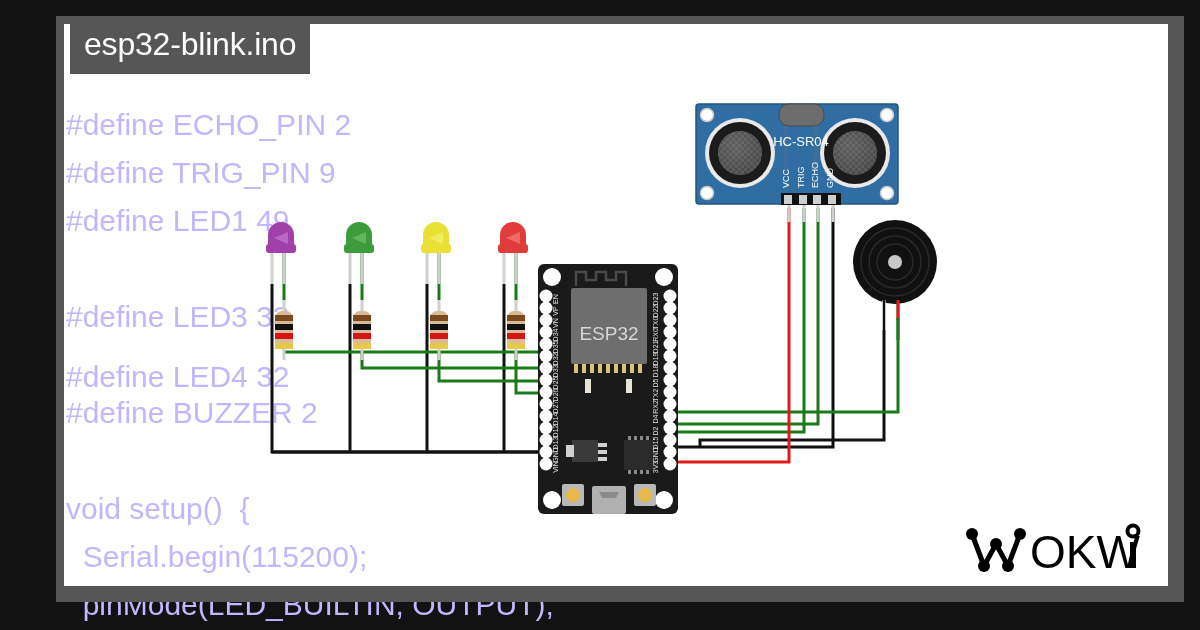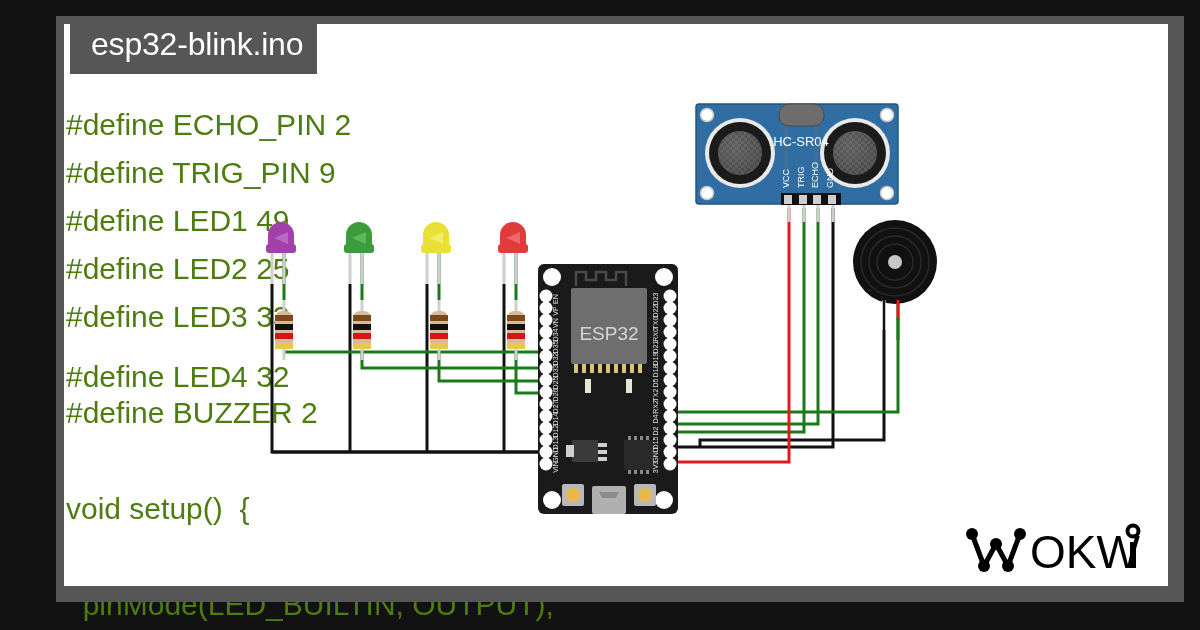--- a/index.html
+++ b/index.html
@@ -24,37 +24,37 @@
     overflow: hidden;
   }
 
   
   .file-tab {
     position: absolute; left: 70px; top: 16px;
     background: #565656;
     color: #ffffff;
     font-size: 32px;
     line-height: 1;
-    padding: 12px 14px 14px 21px;
+    padding: 12px 14px 14px 14px;
     letter-spacing: -0.2px;
     z-index: 40;
     white-space: nowrap;
   }
 
   
   .code-layer {
     position: absolute; left: 64px; top: 24px;
     width: 1112px; height: 570px;
     z-index: 5;
     pointer-events: none;
   }
   .code-line {
     position: absolute;
     left: 2px;
-    color: #4d7c0f;
+    color: #c4b5fd;
     font-size: 30px;
     font-family: "Liberation Sans", sans-serif;
     white-space: pre;
     letter-spacing: 0px;
   }
 
   
   .bottom-bar {
     position: absolute; left: 56px; top: 586px;
     width: 1128px; height: 16px;
@@ -82,25 +82,25 @@
 
 <div id="root">
 
   <div class="shadow-frame"></div>
   <div class="canvas-panel"></div>
 
   <div class="code-layer">
     <div class="code-line" style="top:84px">#define ECHO_PIN 2</div>
     <div class="code-line" style="top:132px">#define TRIG_PIN 9</div>
     <div class="code-line" style="top:180px">#define LED1 49</div>
-    <div class="code-line" style="top:228px">#define LED2 25</div>
     <div class="code-line" style="top:276px">#define LED3 33</div>
     <div class="code-line" style="top:336px">#define LED4 32</div>
     <div class="code-line" style="top:372px">#define BUZZER 2</div>
     <div class="code-line" style="top:468px">void setup()  {</div>
+    <div class="code-line" style="top:516px">  Serial.begin(115200);</div>
     <div class="code-line" style="top:564px">  pinMode(LED_BUILTIN, OUTPUT);</div>
   </div>
 
   <svg class="circuit" width="1200" height="630" viewBox="0 0 1200 630">
 
     <defs>
       <radialGradient id="transducerGrad" cx="40%" cy="35%" r="70%">
         <stop offset="0%" stop-color="#6a6a6a"></stop>
         <stop offset="100%" stop-color="#3a3a3a"></stop>
       </radialGradient>

